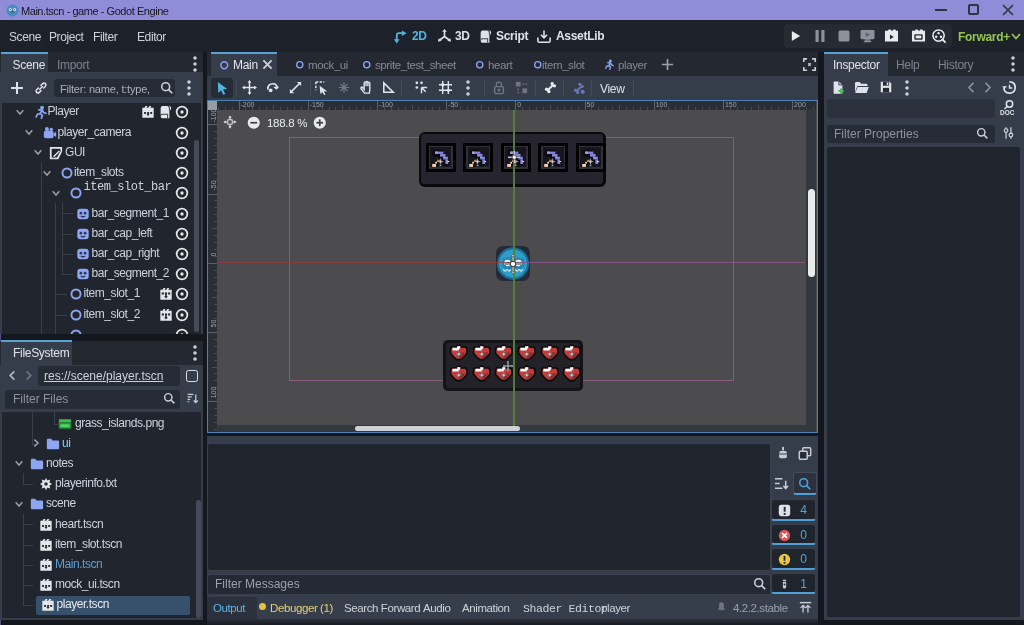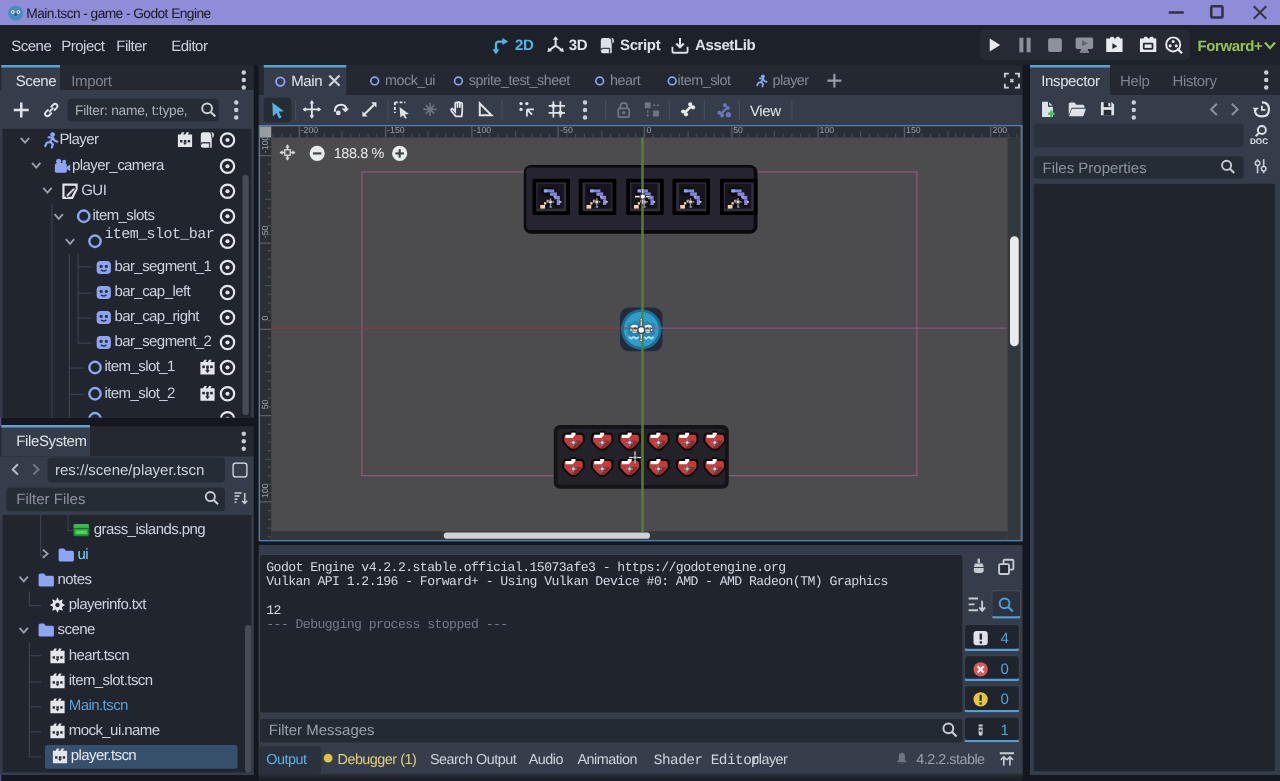--- a/index.html
+++ b/index.html
@@ -352,21 +352,21 @@
 <svg class="abs" style="left:193px;top:345px;" width="4" height="16" viewBox="0 0 4 16">
       <use href="#i-dots"></use>
     </svg>
 <svg class="abs" style="left:7px;top:369px;" width="11" height="13" viewBox="0 0 12 12">
       <path d="M8 1.5 L3.5 6 L8 10.5" stroke="#b6bcc6" stroke-width="1.8" fill="none"></path>
     </svg>
 <svg class="abs" style="left:23px;top:369px;" width="11" height="13" viewBox="0 0 12 12">
       <path d="M4 1.5 L8.5 6 L4 10.5" stroke="#6f7680" stroke-width="1.8" fill="none"></path>
     </svg>
 <div class="abs input" style="left:38px;top:366px;width:142px;height:20px;"></div>
-<div class="abs" style="left:44px;top:369px;font-size:12px;color:#ccd2da;">res://scene/player.tscn</div>
+<div class="abs" style="left:44px;top:369px;font-size:12px;color:#ccd2da;text-decoration:underline;">res://scene/player.tscn</div>
 <div class="abs" style="left:186px;top:370px;width:12px;height:12px;border:1.8px solid #dfe3e9;border-radius:2.5px;"></div>
 <div class="abs input" style="left:5px;top:390px;width:175px;height:19px;"></div>
 <div class="abs" style="left:13px;top:392px;font-size:12px;color:#8d939e;">Filter Files</div>
 <svg class="abs" style="left:163px;top:392px;" width="13" height="13" viewBox="0 0 16 16">
       <use href="#i-mag"></use>
     </svg>
 <svg class="abs" style="left:186px;top:392px;" width="13" height="13" viewBox="0 0 16 16">
       <path d="M2 3 L9 3 M2 6 L7 6 M2 9 L5 9 M2 12 L4 12" stroke="#c9ced6" stroke-width="1.5"></path>
       <path d="M12 3 L12 13 M9.5 10.5 L12 13.2 L14.5 10.5" stroke="#c9ced6" stroke-width="1.5" fill="none"></path>
     </svg>
@@ -421,21 +421,21 @@
         <use href="#i-clap"></use>
       </svg>
 <div class="abs row-txt" style="left:55px;top:124.7px;color:#cdd3dd;">item_slot.tscn</div>
 <svg class="abs" style="left:38.5px;top:145.9px;" width="14" height="14" viewBox="0 0 16 16">
         <use href="#i-clap"></use>
       </svg>
 <div class="abs row-txt" style="left:55px;top:144.9px;color:#5b9fd8;">Main.tscn</div>
 <svg class="abs" style="left:38.5px;top:166.1px;" width="14" height="14" viewBox="0 0 16 16">
         <use href="#i-clap"></use>
       </svg>
-<div class="abs row-txt" style="left:55px;top:165.1px;color:#cdd3dd;">mock_ui.name</div>
+<div class="abs row-txt" style="left:55px;top:165.1px;color:#cdd3dd;">mock_ui.tscn</div>
 <svg class="abs" style="left:41.0px;top:186.3px;" width="14" height="14" viewBox="0 0 16 16">
         <use href="#i-clap"></use>
       </svg>
 <div class="abs row-txt" style="left:56.5px;top:185.3px;color:#e6eaef;">player.tscn</div>
 </div>
 <div class="abs" style="left:195.5px;top:500px;width:5px;height:118px;background:#454c57;border-radius:3px;"></div>
 
   <div class="abs darkstrip" style="left:207px;top:52px;width:611px;height:24px;background:#232831;"></div>
 
   <div class="abs tab-active" style="left:211px;top:52px;width:66px;height:24px;"></div>
@@ -1044,25 +1044,20 @@
 </div>
 
     <div class="abs" style="left:598px;top:9px;width:10px;height:322px;background:#33383f;"></div>
     <div class="abs" style="left:599.5px;top:88px;width:7px;height:88px;background:#e9ebed;border-radius:4px;"></div>
     <div class="abs" style="left:9px;top:324px;width:589px;height:7px;background:#33383f;"></div>
     <div class="abs" style="left:147px;top:325px;width:165px;height:5px;background:#cfd2d5;border-radius:3px;"></div>
   </div>
   <div class="abs panel" style="left:207px;top:436px;width:611px;height:184px;background:#363d4a;"></div>
 
   <div class="abs" style="left:207px;top:443px;width:564px;height:128px;background:#20242d;border:1px solid #3a414d;border-radius:3px;"></div>
-  <div class="abs" style="left:213px;top:449.5px;font-family:'Liberation Mono',monospace;font-size:10.5px;letter-spacing:-0.45px;line-height:11.4px;color:#d2d8e0;white-space:pre;">Godot Engine v4.2.2.stable.official.15073afe3 - https://godotengine.org
-Vulkan API 1.2.196 - Forward+ - Using Vulkan Device #0: AMD - AMD Radeon(TM) Graphics
-
-12
-<span style="color:#757c86">--- Debugging process stopped ---</span></div>
 
   <svg class="abs" style="left:776px;top:446px;" width="14" height="15" viewBox="0 0 16 16">
       <rect x="6.9" y="0.5" width="2.2" height="4" fill="#c7ccd4"></rect>
       <path d="M4.5 5 L11.5 5 L12.5 8 L3.5 8Z" fill="#c7ccd4"></path>
       <path d="M3.5 9 L12.5 9 L12.5 11 Q12.5 13.5 10 13.5 L6 13.5 Q3.5 13.5 3.5 11Z" fill="#c7ccd4"></path>
     </svg>
   <svg class="abs" style="left:798px;top:446px;" width="14" height="15" viewBox="0 0 16 16">
       <rect x="5.5" y="1.5" width="9" height="9" rx="1" fill="none" stroke="#c7ccd4" stroke-width="1.7"></rect>
       <rect x="1.5" y="5.5" width="9" height="9" rx="1" fill="#262b33" stroke="#c7ccd4" stroke-width="1.7"></rect>
     </svg>
@@ -1111,21 +1106,21 @@
   <svg class="abs" style="left:753px;top:577px;" width="14" height="14" viewBox="0 0 16 16">
       <use href="#i-mag"></use>
     </svg>
 
   <div class="abs" style="left:207px;top:596px;width:611px;height:23px;background:#373e4b;"></div>
   <div class="abs" style="left:207px;top:597px;width:50px;height:22px;background:#2b313c;border-radius:2px;"></div>
   <div class="abs" style="left:207px;top:619px;width:611px;height:6px;background:linear-gradient(#2a303a,#171b22);"></div>
   <div class="abs" style="left:213px;top:601.5px;font-size:11.5px;letter-spacing:-0.4px;color:#5cb2e8;">Output</div>
   <div class="abs" style="left:259px;top:603px;width:7px;height:7px;border-radius:50%;background:#e0c340;"></div>
   <div class="abs" style="left:270px;top:601.5px;font-size:11.5px;letter-spacing:-0.4px;color:#e3cf7b;">Debugger (1)</div>
-  <div class="abs" style="left:344px;top:601.5px;font-size:11.5px;letter-spacing:-0.4px;color:#ced3db;">Search Output</div>
+  <div class="abs" style="left:344px;top:601.5px;font-size:11.5px;letter-spacing:-0.4px;color:#ced3db;">Search Forward</div>
   <div class="abs" style="left:423px;top:601.5px;font-size:11.5px;letter-spacing:-0.4px;color:#ced3db;">Audio</div>
   <div class="abs" style="left:462px;top:601.5px;font-size:11.5px;letter-spacing:-0.4px;color:#ced3db;">Animation</div>
   <div class="abs" style="left:523px;top:601.5px;font-size:11.5px;letter-spacing:-0.4px;color:#ced3db;font-family:Liberation Mono, monospace;">Shader Editor</div>
   <div class="abs" style="left:601px;top:601.5px;font-size:11.5px;letter-spacing:-0.4px;color:#ced3db;">player</div>
   <svg class="abs" style="left:716px;top:601px;" width="11" height="12" viewBox="0 0 16 16">
       <path d="M8 1 Q11.5 1 11.5 5 L11.5 9 L13.5 12 L2.5 12 L4.5 9 L4.5 5 Q4.5 1 8 1Z" fill="#6f7680"></path>
       <path d="M6.5 13 Q8 14.8 9.5 13Z" fill="#6f7680"></path>
     </svg>
   <div class="abs" style="left:733px;top:601.5px;font-size:11.5px;letter-spacing:-0.4px;color:#99a0ab;">4.2.2.stable</div>
   <svg class="abs" style="left:799px;top:601px;" width="13" height="13" viewBox="0 0 16 16">
@@ -1175,21 +1170,21 @@
     </svg>
 
   <div class="abs input" style="left:827px;top:99px;width:168px;height:19px;background:#2a303c;"></div>
   <svg class="abs" style="left:1000px;top:99px;" width="16" height="18" viewBox="0 0 16 18">
       <circle cx="9.5" cy="5" r="3.2" fill="none" stroke="#dfe3e9" stroke-width="1.5"></circle>
       <path d="M7 7.5 L4.5 10" stroke="#dfe3e9" stroke-width="1.5"></path>
       <text x="0" y="16" font-size="6.5" fill="#dfe3e9" font-family="Liberation Sans" font-weight="bold">DOC</text>
     </svg>
 
   <div class="abs input" style="left:827px;top:124.5px;width:168px;height:18.5px;"></div>
-  <div class="abs" style="left:834px;top:127px;font-size:12px;color:#8d939e;">Files Properties</div>
+  <div class="abs" style="left:834px;top:127px;font-size:12px;color:#8d939e;">Filter Properties</div>
   <svg class="abs" style="left:976px;top:127px;" width="13" height="13" viewBox="0 0 16 16">
       <use href="#i-mag"></use>
     </svg>
   <svg class="abs" style="left:1002px;top:126px;" width="13" height="14" viewBox="0 0 16 16">
       <path d="M5 1 L5 15 M11 1 L11 15" stroke="#c9ced6" stroke-width="1.6"></path>
       <circle cx="5" cy="5" r="2.2" fill="#272c34" stroke="#c9ced6" stroke-width="1.6"></circle>
       <circle cx="11" cy="10.5" r="2.2" fill="#272c34" stroke="#c9ced6" stroke-width="1.6"></circle>
     </svg>
 
   <div class="abs" style="left:827px;top:147px;width:193px;height:470px;background:#20242c;border-radius:2px;"></div>

